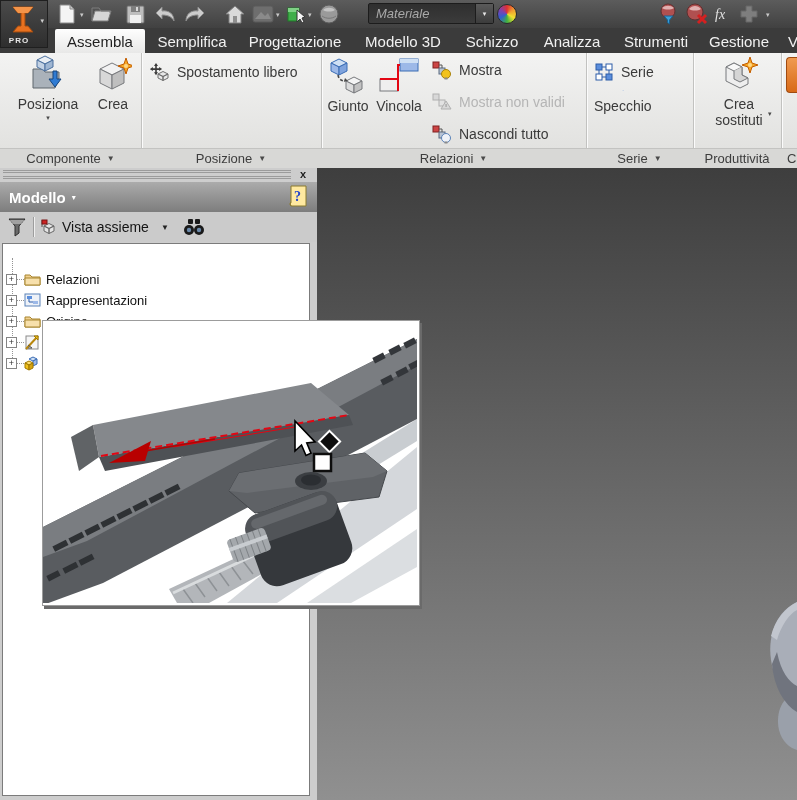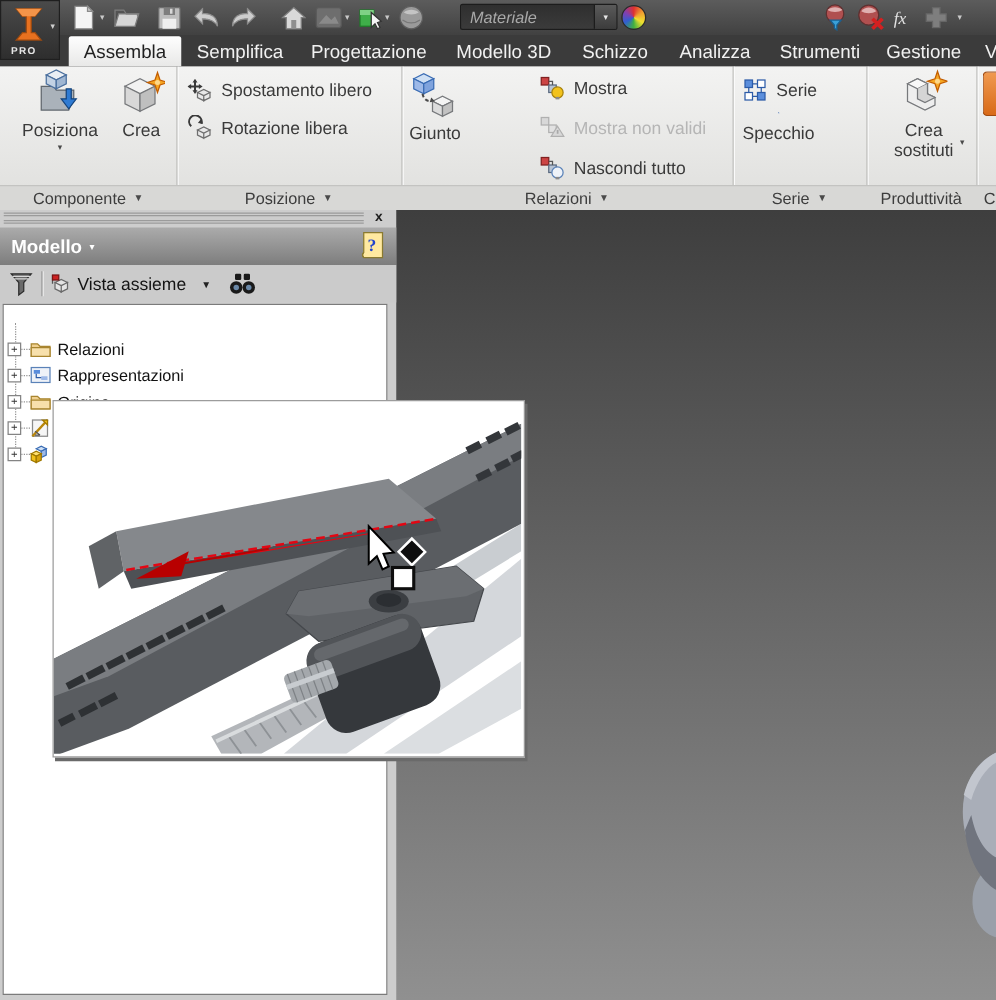--- a/index.html
+++ b/index.html
@@ -218,41 +218,43 @@
     <span class="cap">Crea</span>
   </div>
 
   <div class="abs rowbtn" style="left:150px;top:7px;">
     <svg width="20" height="20" viewBox="0 0 20 20">
       <path d="M8,12 l5,-2.5 5,2.5 -5,2.5 z M8,12 v4 l5,2.5 v-4 z M18,12 v4 l-5,2.5 v-4 z" fill="#e8e8e8" stroke="#6f6f6f"></path>
       <path d="M6,1 l2,3 h-1.2 v2.3 h2.3 v-1.2 l3,2 -3,2 v-1.2 h-2.3 v2.3 h1.2 l-2,3 -2,-3 h1.2 v-2.3 h-2.3 v1.2 l-3,-2 3,-2 v1.2 h2.3 v-2.3 h-1.2 z" fill="#3a3a3a"></path>
     </svg>
     <span>Spostamento libero</span>
   </div>
-  <div class="abs rowbtn" style="left:150px;top:37px;">
-    <svg width="20" height="20" viewBox="0 0 20 20">
-      <path d="M8,12 l5,-2.5 5,2.5 -5,2.5 z M8,12 v4 l5,2.5 v-4 z M18,12 v4 l-5,2.5 v-4 z" fill="#e8e8e8" stroke="#6f6f6f"></path>
-      <path d="M3,9 A5,5 0 1 1 11,7" fill="none" stroke="#3a3a3a" stroke-width="1.6"></path>
-      <path d="M11,3 l1.5,4 -4.2,-0.6 z" fill="#3a3a3a"></path>
-    </svg>
-    <span>Rotazione libera</span>
-  </div>
 
   <div class="abs bigbtn" style="left:325px;top:2px;width:46px;">
     <svg width="40" height="40" viewBox="0 0 40 40">
       <path d="M3,8 l8,-4 8,4 -8,4 z" fill="#cfe0f4" stroke="#3a6cb4"></path>
       <path d="M3,8 v8 l8,4 v-8 z" fill="#9db9e8" stroke="#3a6cb4"></path>
       <path d="M19,8 v8 l-8,4 v-8 z" fill="#7fa3dd" stroke="#3a6cb4"></path>
       <path d="M18,26 l8,-4 8,4 -8,4 z" fill="#f4f4f4" stroke="#77797c"></path>
       <path d="M18,26 v8 l8,4 v-8 z" fill="#dcdcdc" stroke="#77797c"></path>
       <path d="M34,26 v8 l-8,4 v-8 z" fill="#c2c2c2" stroke="#77797c"></path>
       <path d="M10,20 C11,25 14,26 17,26" fill="none" stroke="#4a4a4a" stroke-width="1.6" stroke-dasharray="3 2"></path>
       <path d="M17,23 l3,3 -4.2,0.8 z" fill="#4a4a4a"></path>
     </svg>
     <span class="cap">Giunto</span>
+  </div>
+  <div class="abs bigbtn" style="left:372px;top:2px;width:54px;">
+    <svg width="42" height="40" viewBox="0 0 42 40">
+      <rect x="22" y="4" width="18" height="12" fill="#9db9e8" stroke="#3a6cb4"></rect>
+      <rect x="22" y="4" width="18" height="4" fill="#cfe0f4"></rect>
+      <rect x="2" y="24" width="18" height="12" fill="#efefef" stroke="#77797c"></rect>
+      <path d="M2,24 h18 v12" fill="none" stroke="#e30613" stroke-width="2"></path>
+      <path d="M20,24 v-14 h2" fill="none" stroke="#e30613" stroke-width="2"></path>
+    </svg>
+    <span class="cap">Vincola</span>
   </div>
   <div class="abs rowbtn" style="left:432px;top:5px;">
     <svg width="20" height="20" viewBox="0 0 20 20">
       <rect x="1" y="2" width="6" height="6" fill="#c44" stroke="#802020"></rect>
       <rect x="7" y="8" width="6" height="6" fill="#b8c4d4" stroke="#5a6a80"></rect>
       <path d="M7,5 h3 v3" fill="none" stroke="#555"></path>
       <circle cx="14" cy="14" r="4.5" fill="#f2c21c" stroke="#a8820a"></circle>
       <rect x="12.5" y="17.5" width="3" height="2" fill="#8a8a8a"></rect>
     </svg>
     <span>Mostra</span>

